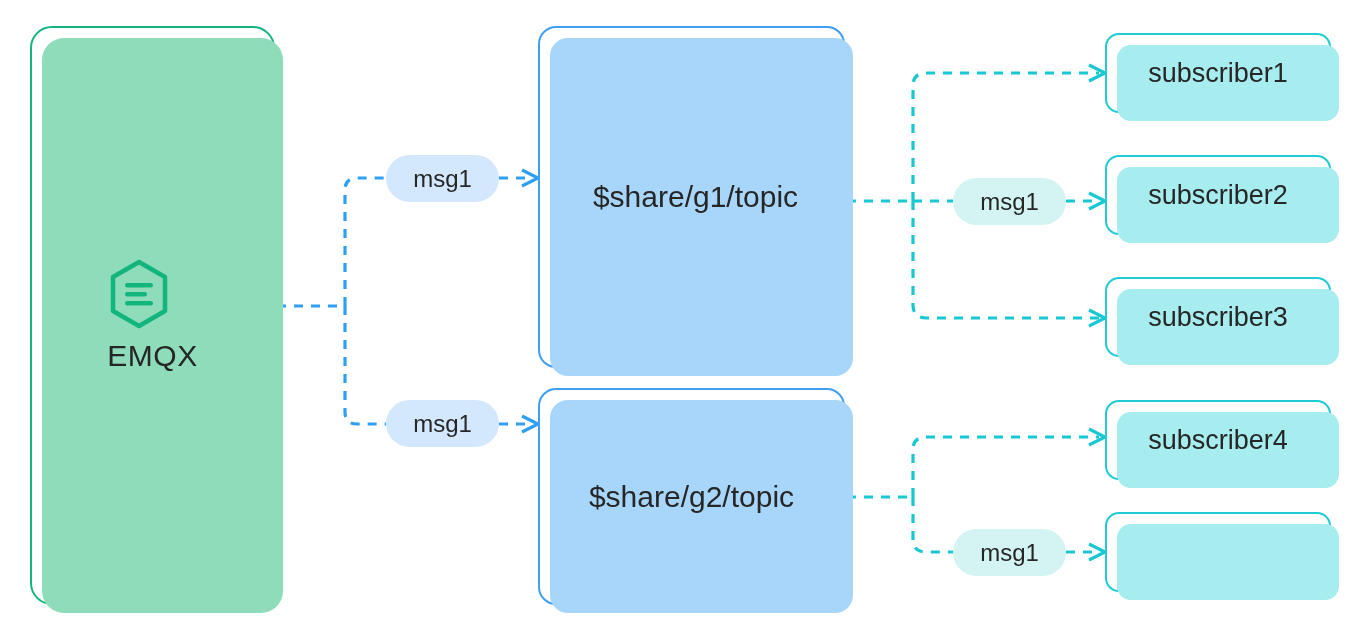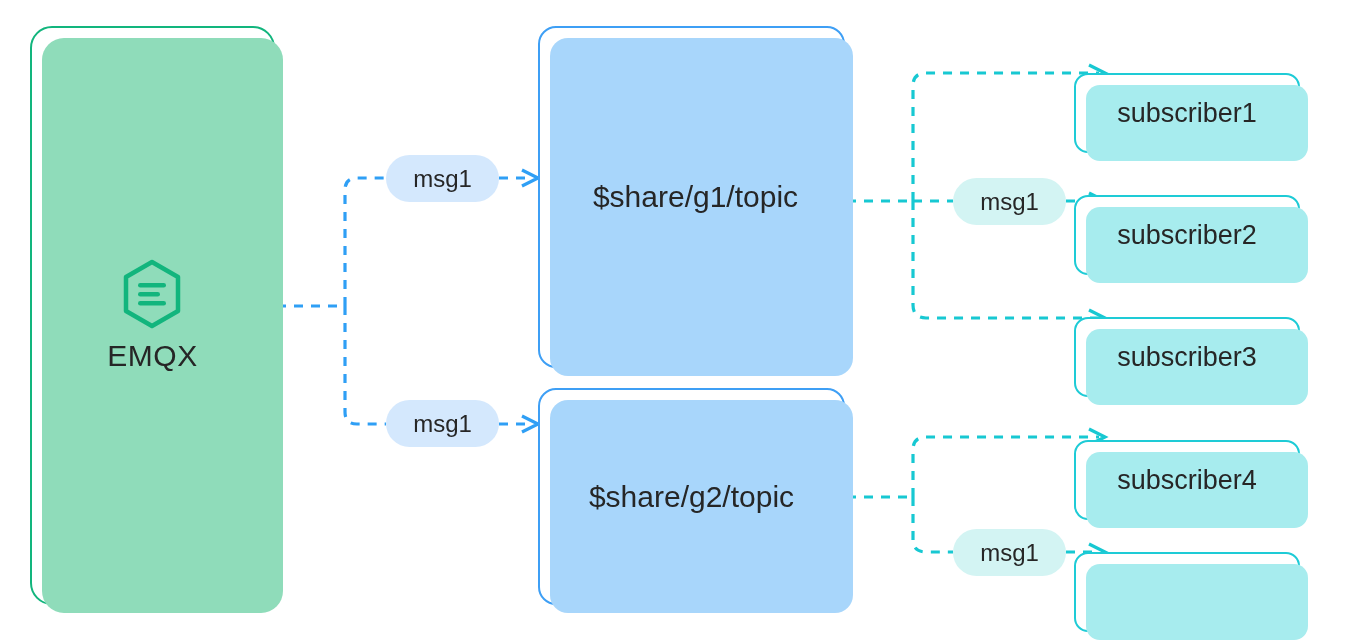--- a/index.html
+++ b/index.html
@@ -48,21 +48,21 @@
     border-radius: 22px;
     flex-direction: column;
   }
   #emqx-box .shadow {
     background: #8fdcba;
     border-radius: 22px;
   }
   .emqx-inner {
     display: flex;
     flex-direction: column;
-    align-items: center;
+    align-items: flex-start;
     gap: 6px;
   }
   .emqx-label {
     font-size: 30px;
     color: #262626;
     letter-spacing: 0.5px;
   }
 
   
   .share-box {
@@ -76,26 +76,25 @@
   }
   #share-g1 { left: 538px; top: 26px;  height: 342px; padding-left: 8px; }
   #share-g2 { left: 538px; top: 388px; height: 217px; text-align: center; }
   .share-label {
     font-size: 30px;
     color: #262626;
   }
 
   
   .sub-box {
-    left: 1074px;
+    left: 1105px;
     width: 226px;
     height: 80px;
     border: 2px solid #1ecbd6;
     border-radius: 14px;
-    margin-top: 40px;
   }
   .sub-box .shadow {
     background: #a7ecee;
     border-radius: 14px;
   }
   .sub-label {
     font-size: 27px;
     color: #262626;
   }
   #sub-1 { top: 33px; }

